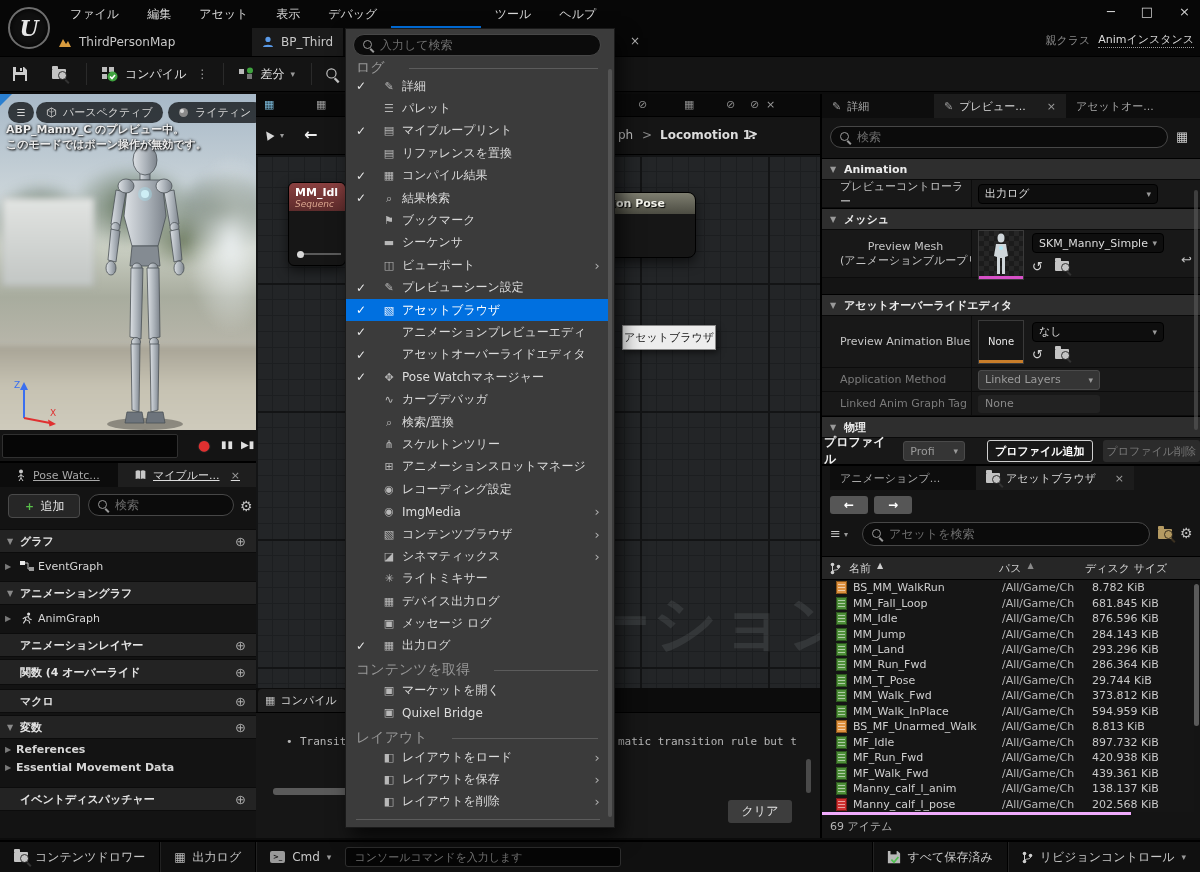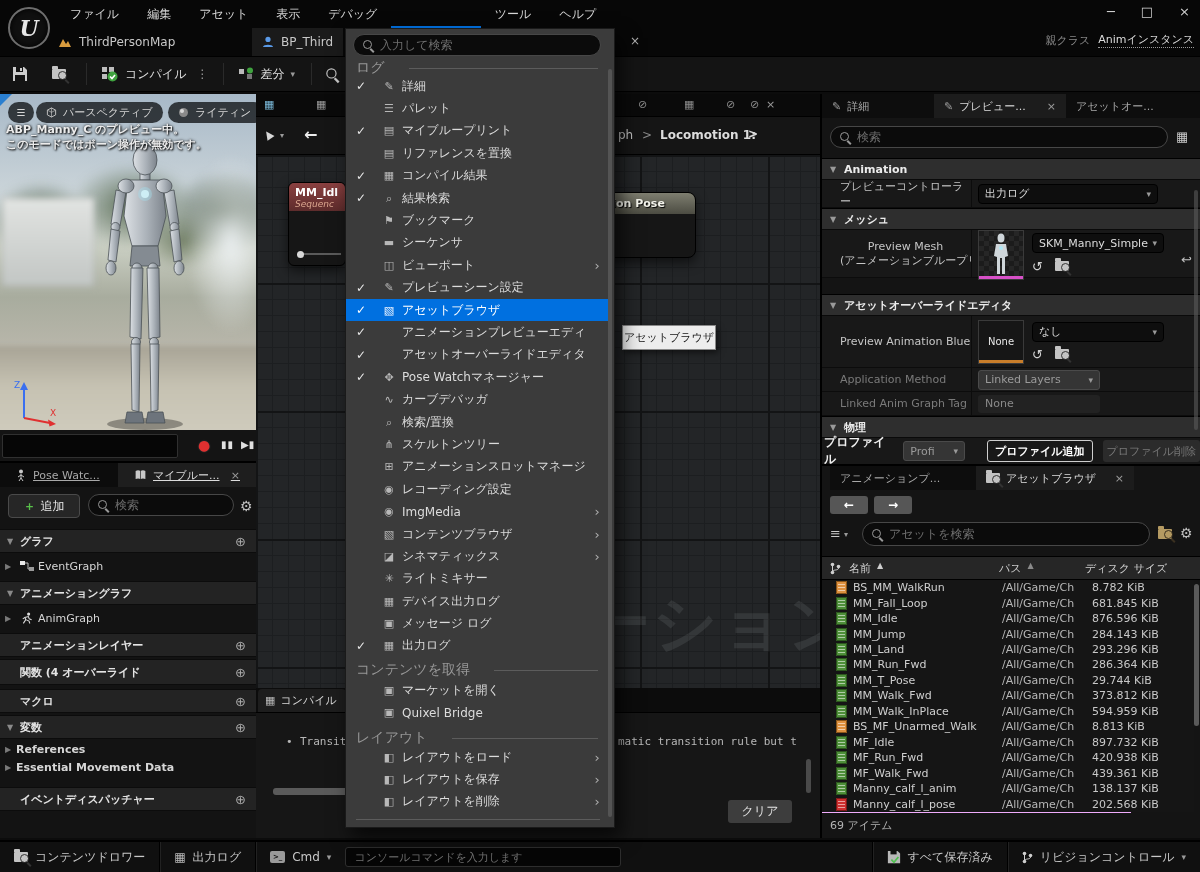--- a/index.html
+++ b/index.html
@@ -774,21 +774,21 @@
 
         <div class="arow">
           <span style="width:14px;"></span>
           <span class="ic-asset pose"></span>
           <span class="aname">Manny_calf_l_pose</span>
           <span class="apath">/All/Game/Ch</span>
           <span class="asize">202.568 KiB</span>
         </div>
       </div>
     <div class="scrollthumb" style="left:372px;top:490px;width:5px;height:142px;"></div>
-    <div class="abs" style="left:0;top:718px;width:309px;height:26px;background:#141414;border-top:1px solid #f0abfc;display:flex;align-items:center;padding-left:8px;color:#b4b4b4;font-size:11px;">
+    <div class="abs" style="left:0;top:718px;width:309px;height:26px;background:#141414;border-top:3px solid #f0abfc;display:flex;align-items:center;padding-left:8px;color:#b4b4b4;font-size:11px;">
       <span>69 アイテム</span>
     </div>
   </div>
 
   <div class="abs" id="winmenu">
     <div class="pill msearch">
       <span class="mag"></span>
       <input placeholder="入力して検索" style="">
     </div>
     <div class="menu-sec" style="top:30px;">

